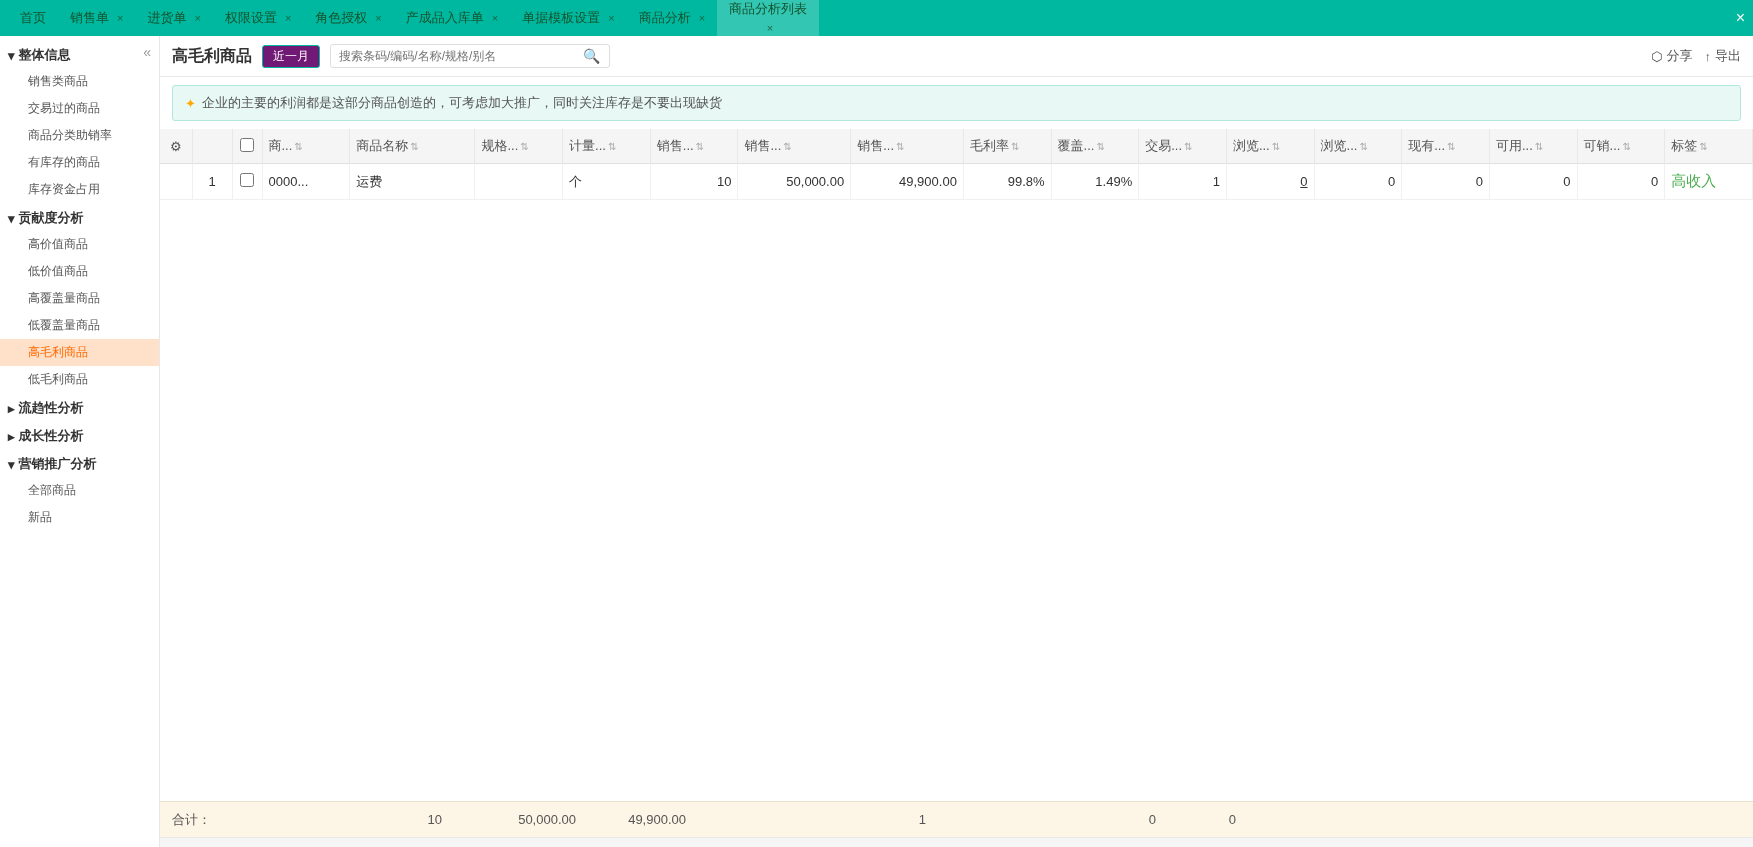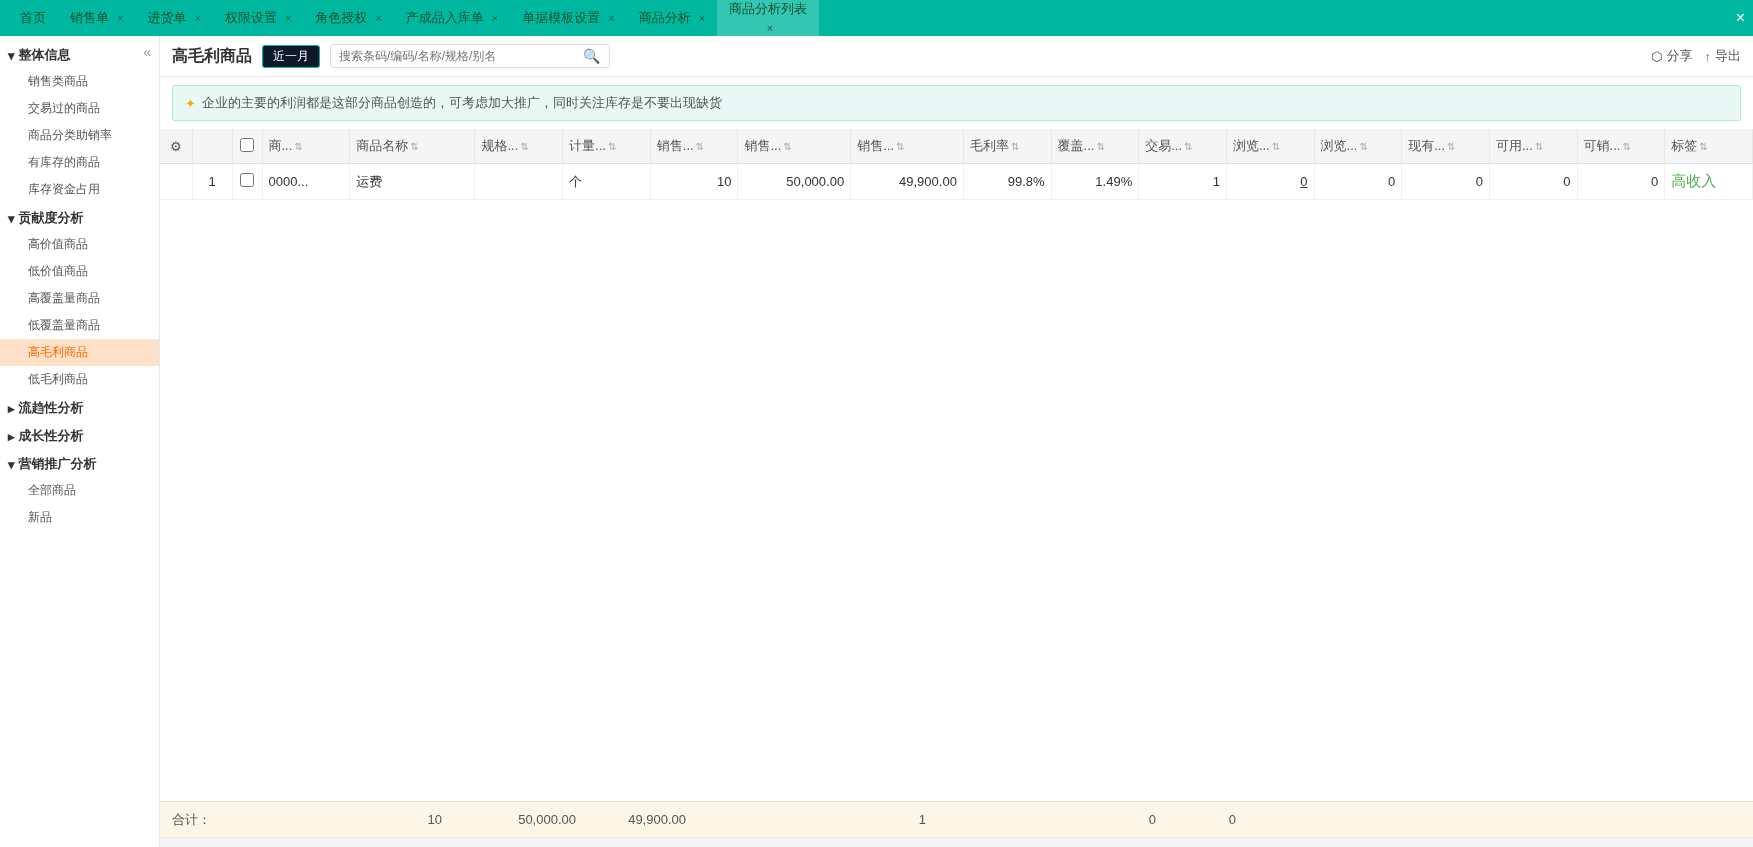--- a/index.html
+++ b/index.html
@@ -117,21 +117,21 @@
     .btn-period {
       padding: 2px 10px;
       border: 1px solid #00b8a0;
       color: #00b8a0;
       background: #fff;
       border-radius: 3px;
       cursor: pointer;
       font-size: 12px;
     }
     .btn-period.active {
-      background: #0f172a;
+      background: #701a75;
       color: #fff;
     }
     .search-box {
       display: flex;
       align-items: center;
       border: 1px solid #ddd;
       border-radius: 3px;
       padding: 3px 8px;
       gap: 4px;
       flex: 1;

